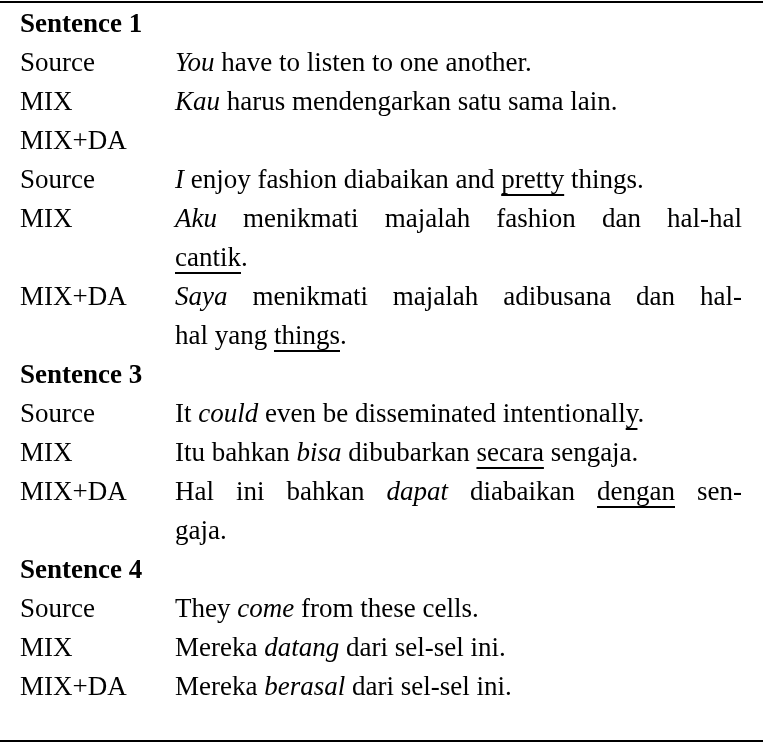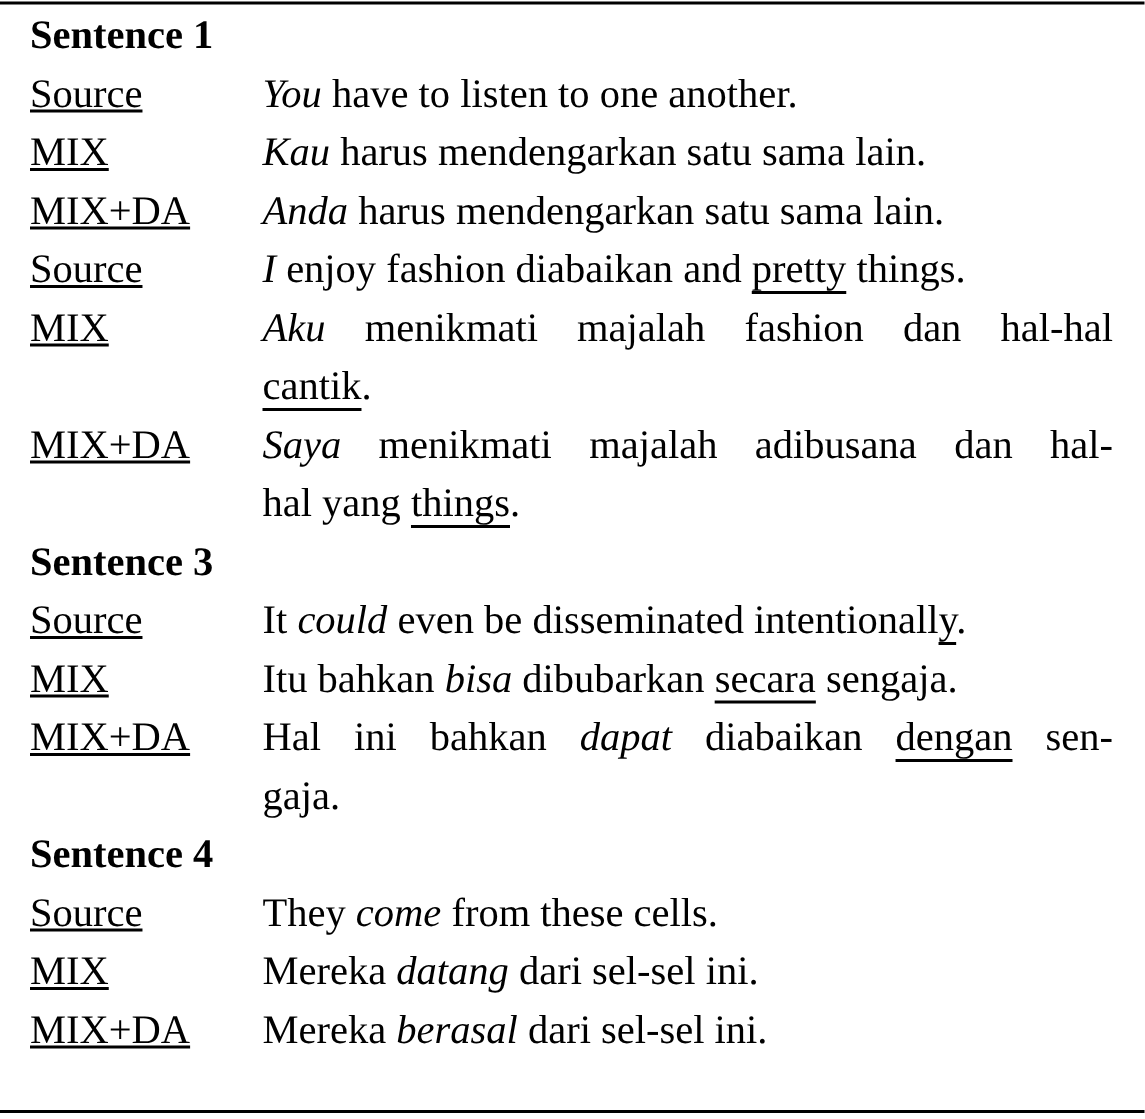--- a/index.html
+++ b/index.html
@@ -3,21 +3,21 @@
   <meta charset="utf-8">
   <style>
     html, body { margin: 0; padding: 0; background: #ffffff; }
     body { width: 763px; height: 746px; position: relative; overflow: hidden;
       font-family: "Liberation Serif", "DejaVu Serif", serif; color: #000; }
     .rule { position: absolute; left: 0; width: 763px; height: 2px; background: #000; }
     .rule.top { top: 1px; }
     .rule.bottom { top: 740px; }
     .table { position: absolute; left: 20px; top: 4px; width: 722px; }
     .row { display: flex; font-size: 27px; line-height: 39px; }
-    .label { width: 155px; flex: none; white-space: nowrap; text-decoration: underline; }
+    .label { width: 155px; flex: none; white-space: nowrap; }
     .cell { flex: 1; text-align: justify; }
     .section { font-weight: bold; font-size: 27px; line-height: 39px; }
     .cell.single { text-align: left; white-space: nowrap; }
     i { font-style: italic; }
     b { font-weight: normal; }
     u { text-decoration: underline; text-underline-offset: 6px; text-decoration-thickness: 1.5px; }
     .line { display: block; }
     .justified { text-align: justify; text-align-last: justify; }
   </style>
 </head>
@@ -29,21 +29,20 @@
     <div class="row">
       <div class="label">Source</div>
       <div class="cell single"><i>You</i><span> have to listen to one another.</span></div>
     </div>
     <div class="row">
       <div class="label">MIX</div>
       <div class="cell single"><i>Kau</i><span> harus mendengarkan satu sama lain.</span></div>
     </div>
     <div class="row">
       <div class="label">MIX+DA</div>
-      <div class="cell single"><i>Anda</i><span> harus mendengarkan satu sama lain.</span></div>
     </div>
     <div class="row">
       <div class="label">Source</div>
       <div class="cell single"><i>I</i><span> enjoy </span><b>fashion</b><span> diabaikan and </span><u>pretty</u><span> things.</span></div>
     </div>
     <div class="row">
       <div class="label">MIX</div>
       <div class="cell">
         <span class="line justified"><i>Aku</i><span> menikmati majalah </span><b>fashion</b><span> dan hal-hal</span></span>
         <span class="line"><u>cantik</u><span>.</span></span>

